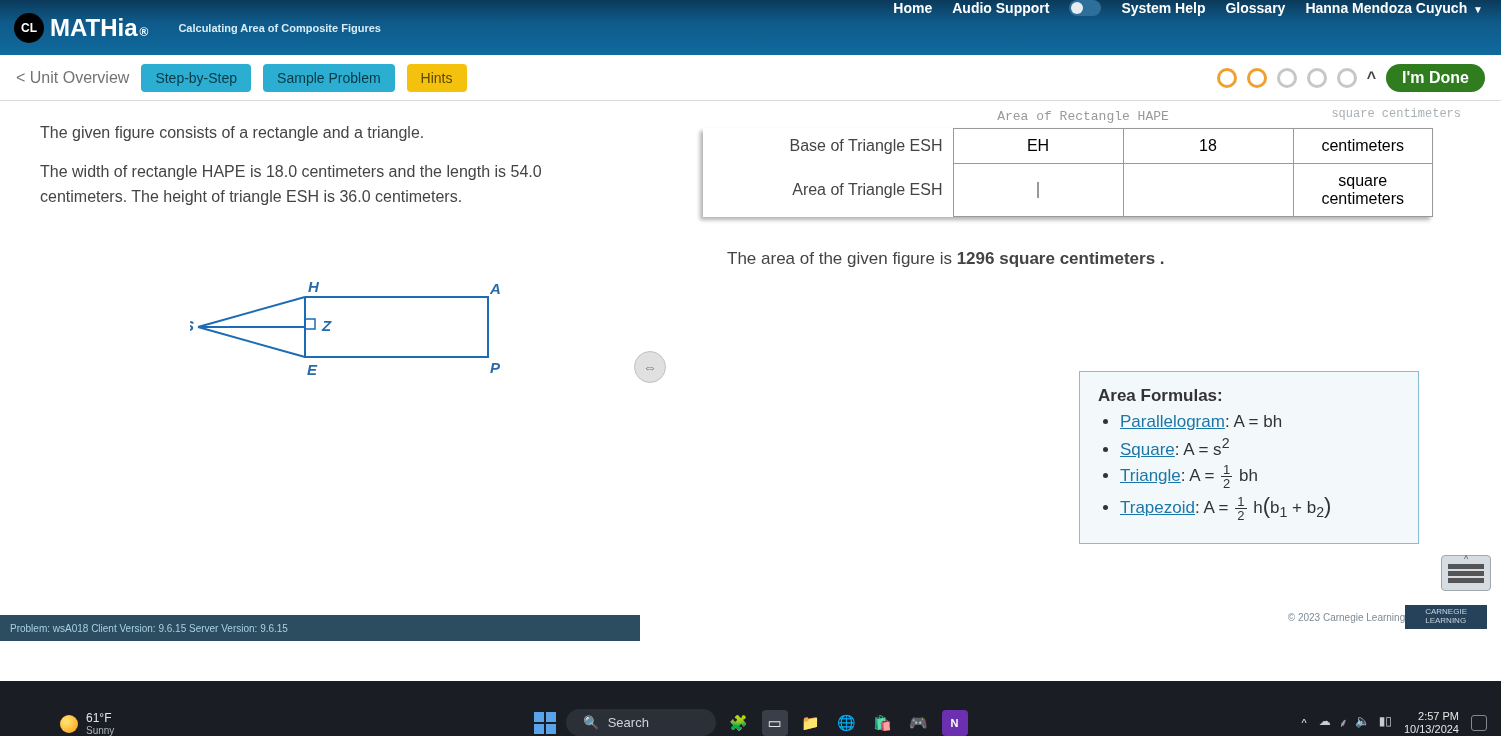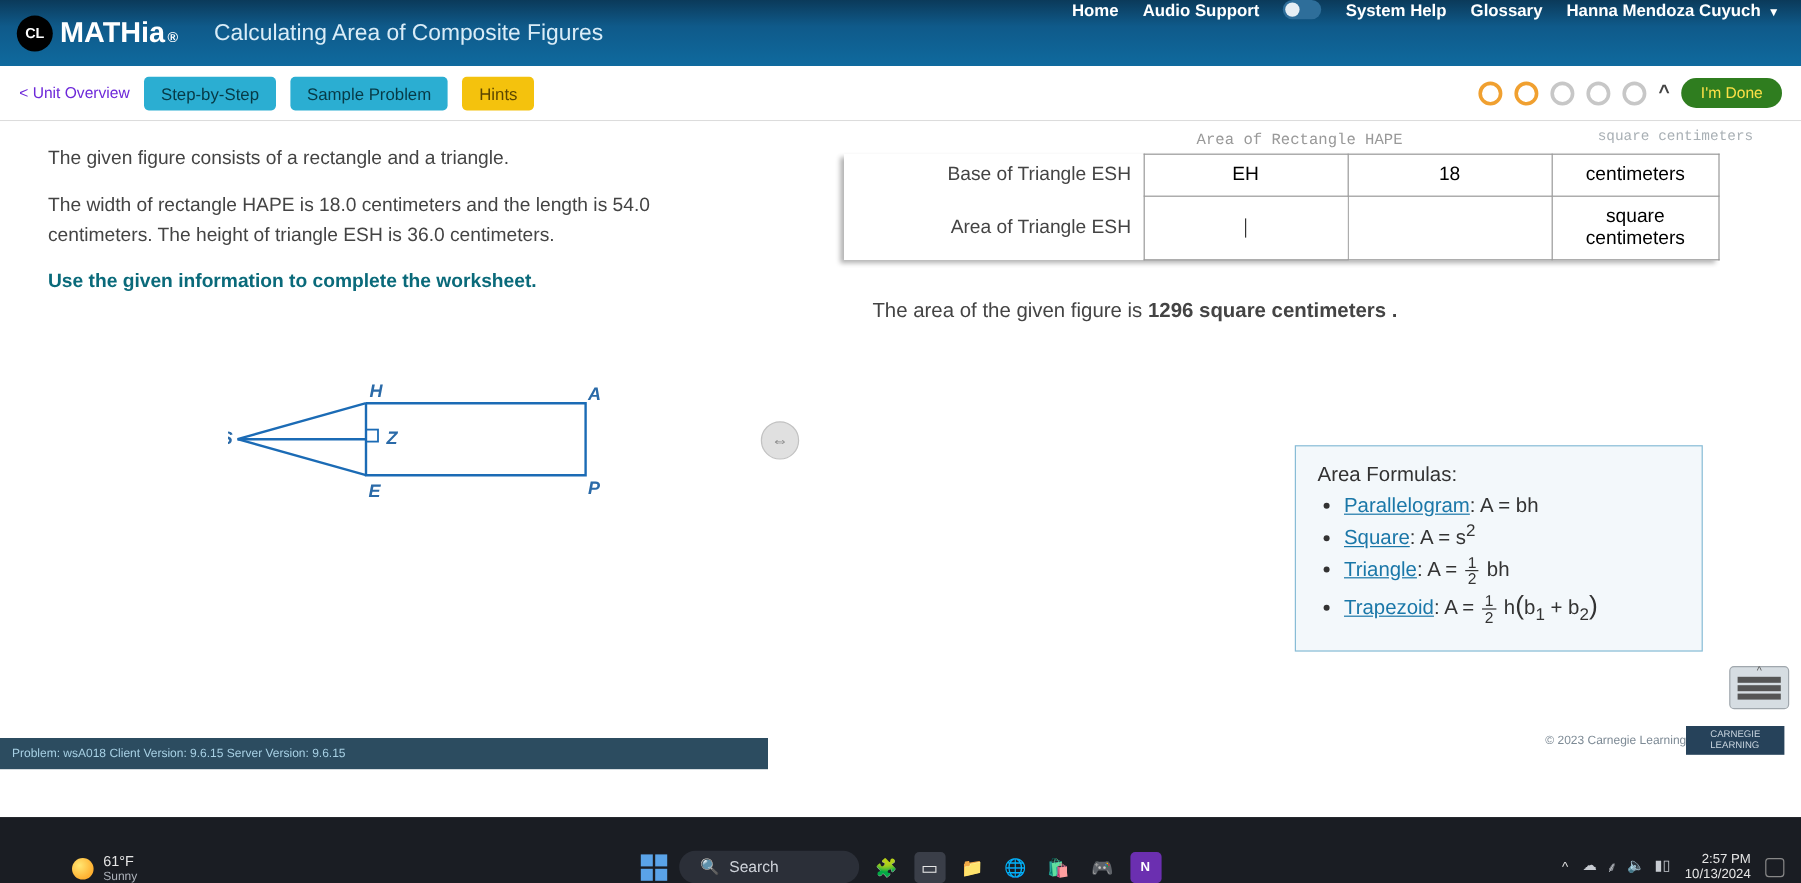--- a/index.html
+++ b/index.html
@@ -32,21 +32,21 @@
     background: #000; color: #fff;
     display: flex; align-items: center; justify-content: center;
     font-size: 12px; font-weight: bold; margin-right: 6px;
   }
   .brand {
     font-size: 24px; font-weight: 600;
     margin-right: 30px;
     display: flex; align-items: baseline;
   }
   .brand sup { font-size: 12px; margin-left: 2px; }
-  .lesson-title { font-size: 19px; font-weight: 400; color: #d9ecf7; }
+  .lesson-title { font-size: 11px; font-weight: 700; color: #d9ecf7; }
   .top-right {
     position: absolute; right: 18px; top: 0; height: 100%;
     display: flex; gap: 20px;
     font-size: 14px; font-weight: 600;
   }
   .top-right .link { cursor: pointer; }
   .toggle {
     width: 32px; height: 16px; border-radius: 10px;
     background: #2e6e9a; position: relative;
   }
@@ -60,22 +60,22 @@
     height: 46px;
     background: #fff;
     display: flex;
     align-items: center;
     padding: 0 16px;
     gap: 12px;
     border-bottom: 1px solid #dcdcdc;
     position: relative;
   }
   .link-back {
-    color: #6d28d9;
-    font-size: 13px;
+    color: #737373;
+    font-size: 16px;
     cursor: pointer;
   }
   .btn {
     padding: 6px 14px;
     border-radius: 4px;
     font-size: 14px;
     font-weight: 500;
     cursor: pointer;
     border: none;
   }
@@ -85,22 +85,22 @@
   .sub-right {
     position:absolute; right:16px; top:0; height:100%;
     display:flex; align-items:center; gap:10px;
   }
   .prog-circle {
     width:20px; height:20px; border:3px solid #f0a030; border-radius:50%;
   }
   .prog-circle.gray{ border-color:#c7c7c7; }
   .caret-up { font-size:16px; color:#444; font-weight:bold; cursor:pointer;}
   .btn-done {
-    background:#2f7d1f; color:#fde047; border-radius:16px;
-    padding:5px 16px; font-size:13px; font-weight:400;
+    background:#2f7d1f; color:#ffffff; border-radius:16px;
+    padding:5px 16px; font-size:16px; font-weight:700;
   }
 
   .content {
     flex:1; display:flex; position:relative; background:#fff;
   }
   .left-pane {
     width: 645px; padding: 20px 30px 20px 40px;
     color:#444; font-size:16px; line-height:1.55;
     position:relative;
   }
@@ -159,21 +159,21 @@
   }
   .result-line{
     margin:32px 0 0 42px; font-size:17px; color:#444;
   }
   .result-line b{ font-weight:700; }
   .formula-box{
     position:absolute; right:82px; top:270px;
     width:340px; border:1px solid #88bcd6; background:#f3f8fb;
     padding:14px 18px 18px; font-size:17px; color:#333;
   }
-  .formula-box .title{ font-weight:400; margin-bottom:6px; }
+  .formula-box .title{ font-weight:700; margin-bottom:6px; }
   .formula-box ul{ list-style: disc; margin-left:22px; }
   .formula-box li{ margin:3px 0; }
   .formula-box a{ color:#1a77a8; text-decoration:underline; }
   .frac{ display:inline-block; vertical-align:middle; text-align:center; font-size:13px; line-height:1; margin:0 2px;}
   .frac .n{ display:block; border-bottom:1px solid #333; padding:0 2px;}
   .frac .d{ display:block; padding:0 2px;}
   .kb-icon{
     position:absolute; right:10px; bottom:90px;
     width:50px;height:36px;background:#d6dde2;border:1px solid #a0a7ad;
     border-radius:4px; display:flex;align-items:center;justify-content:center;
@@ -272,21 +272,20 @@
       <span class="prog-circle gray"></span>
       <span class="caret-up">^</span>
       <button class="btn btn-done">I'm Done</button>
     </div>
   </div>
 
   <div class="content">
     <div class="left-pane">
       <p>The given figure consists of a rectangle and a triangle.</p>
       <p>The width of rectangle HAPE is 18.0 centimeters and the length is 54.0 centimeters. The height of triangle ESH is 36.0 centimeters.</p>
-      <p class="instruction">Use the given information to complete the worksheet.</p>
 
       <div class="figure">
         <svg class="fig" width="320" height="110" viewBox="0 0 320 110">
           <polyline points="115,18 298,18 298,78 115,78 115,18" fill="none" stroke="#1b6bb5" stroke-width="2"></polyline>
           <line x1="115" y1="18" x2="8" y2="48" stroke="#1b6bb5" stroke-width="2"></line>
           <line x1="115" y1="78" x2="8" y2="48" stroke="#1b6bb5" stroke-width="2"></line>
           <line x1="115" y1="48" x2="8" y2="48" stroke="#1b6bb5" stroke-width="2"></line>
           <rect x="115" y="40" width="10" height="10" fill="none" stroke="#1b6bb5" stroke-width="1.5"></rect>
           <text x="118" y="13">H</text>
           <text x="300" y="15">A</text>

